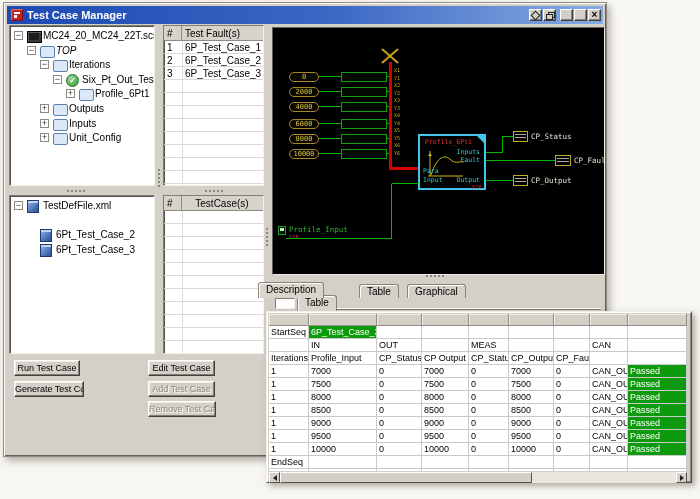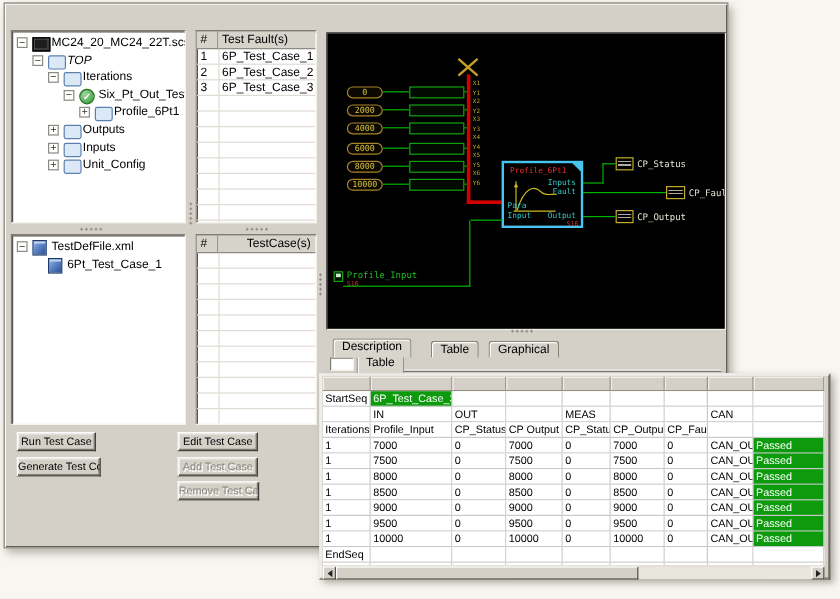--- a/index.html
+++ b/index.html
@@ -111,20 +111,41 @@
   .sb-btn{position:absolute;top:0;width:11px;height:11px;background:#d4d0c8;border:1px solid;
     border-color:#fff #55524a #55524a #fff;box-sizing:border-box;display:flex;align-items:center;justify-content:center;}
   .arrow-l{width:0;height:0;border-top:3px solid transparent;border-bottom:3px solid transparent;border-right:4px solid #222;}
   .arrow-r{width:0;height:0;border-top:3px solid transparent;border-bottom:3px solid transparent;border-left:4px solid #222;}
   .sb-thumb{position:absolute;top:0;height:11px;background:#d4d0c8;border:1px solid;border-color:#fff #55524a #55524a #fff;box-sizing:border-box;}
 </style>
 </head>
 <body>
 
 <div class="window">
+  <div class="titlebar">
+    <span class="appicon"></span>
+    <span class="title">Test Case Manager</span>
+    <span class="wbtns" id="wbtns">
+        <div class="wbtn">
+          <div class="g-fit"></div>
+        </div>
+        <div class="wbtn">
+          <div class="g-undock"></div>
+        </div>
+        <div class="wbtn gap">
+          <div class="g-minimize"></div>
+        </div>
+        <div class="wbtn">
+          <div class="g-maximize"></div>
+        </div>
+        <div class="wbtn">
+          <div class="g-close">×</div>
+        </div>
+      </span>
+  </div>
 
   <div class="panel" id="tree1" style="left:5px;top:22px;width:146px;height:161px;">
       <div class="tree-row" style="top: 3px; width: 100%;">
         <div class="expander" style="left: 4px;">−</div>
         <div class="ticon chip" style="left: 17px;"></div>
         <div class="tlabel" style="left: 33px;">MC24_20_MC24_22T.scs</div>
       </div>
       <div class="tree-row" style="top: 17.6px; width: 100%;">
         <div class="expander" style="left: 17px;">−</div>
         <div class="ticon box" style="left: 30px;"></div>
@@ -161,23 +182,27 @@
         <div class="tlabel" style="left: 59px;">Unit_Config</div>
       </div>
     </div>
   <div class="grip-h" style="left:62px;top:186px;"></div>
   <div class="panel" id="tree2" style="left:5px;top:192px;width:146px;height:159px;">
       <div class="tree-row" style="top: 3px; width: 100%;">
         <div class="expander" style="left: 4px;">−</div>
         <div class="ticon db" style="left: 17px;"></div>
         <div class="tlabel" style="left: 33px;">TestDefFile.xml</div>
       </div>
-      <div class="tree-row" style="top: 17.6px; width: 100%;">
+      <div class="tree-row" style="top: 32.2px; width: 100%;">
         <div class="ticon db" style="left: 30px;"></div>
-        <div class="tlabel" style="left: 46px;">6Pt_Test_Case_1</div>
+        <div class="tlabel" style="left: 46px;">6Pt_Test_Case_2</div>
+      </div>
+      <div class="tree-row" style="top: 46.8px; width: 100%;">
+        <div class="ticon db" style="left: 30px;"></div>
+        <div class="tlabel" style="left: 46px;">6Pt_Test_Case_3</div>
       </div>
     </div>
 
   <div class="grip-v" style="left:153px;top:165px;"></div>
 
   <div class="panel" id="list1" style="left:159px;top:22px;width:101px;height:161px;">
       <div class="lt-head lt-sep" style="left: 0px; width: 18px;">#</div>
       <div class="lt-head" style="left: 18px; width: 81px;">Test Fault(s)</div>
       <div class="lt-vline" style="left: 18px; top: 15px;"></div>
       <div class="lt-row" style="top: 15px; left: 0px; width: 18px;">1</div>
@@ -199,21 +224,21 @@
       <div class="lt-row" style="top: 119px; left: 0px; width: 18px;"></div>
       <div class="lt-row" style="top: 119px; left: 18px; width: 81px;"></div>
       <div class="lt-row" style="top: 132px; left: 0px; width: 18px;"></div>
       <div class="lt-row" style="top: 132px; left: 18px; width: 81px;"></div>
       <div class="lt-row" style="top: 145px; left: 0px; width: 18px;"></div>
       <div class="lt-row" style="top: 145px; left: 18px; width: 81px;"></div>
     </div>
   <div class="grip-h" style="left:200px;top:186px;"></div>
   <div class="panel" id="list2" style="left:159px;top:192px;width:101px;height:159px;">
       <div class="lt-head lt-sep" style="left: 0px; width: 18px;">#</div>
-      <div class="lt-head" style="left: 18px; width: 81px; text-align: right; padding-right: 4px;">TestCase(s)</div>
+      <div class="lt-head" style="left: 18px; width: 81px; text-align: center; padding-right: 4px;">TestCase(s)</div>
       <div class="lt-vline" style="left: 18px; top: 15px;"></div>
       <div class="lt-row" style="top: 15px; left: 0px; width: 18px;"></div>
       <div class="lt-row" style="top: 15px; left: 18px; width: 81px;"></div>
       <div class="lt-row" style="top: 28px; left: 0px; width: 18px;"></div>
       <div class="lt-row" style="top: 28px; left: 18px; width: 81px;"></div>
       <div class="lt-row" style="top: 41px; left: 0px; width: 18px;"></div>
       <div class="lt-row" style="top: 41px; left: 18px; width: 81px;"></div>
       <div class="lt-row" style="top: 54px; left: 0px; width: 18px;"></div>
       <div class="lt-row" style="top: 54px; left: 18px; width: 81px;"></div>
       <div class="lt-row" style="top: 67px; left: 0px; width: 18px;"></div>
@@ -321,21 +346,21 @@
       <div class="dwire" style="left: 13px; top: 210px; width: 106px; height: 1px;"></div>
       <div class="dwire" style="left: 118px; top: 156px; width: 1px; height: 55px;"></div>
       <div class="dwire" style="left: 119px; top: 155px; width: 27px; height: 1px;"></div>
     </div>
   <div class="grip-h" style="left:421px;top:271px;"></div>
 
   <div id="tabbar"></div>
   <div class="subtab-box" style="left:271px;top:295px;"></div>
   <div class="tab active" style="left:293px;top:292px;">Table</div>
   <div class="tabline" style="left:321px;top:305px;width:276px;"></div>
-<div class="tab active" style="left: 273px; top: 279px;">Description</div>
+<div class="tab active" style="left: 254px; top: 279px;">Description</div>
     <div class="tab" style="left: 355px; top: 281px;">Table</div>
     <div class="tab" style="left: 403px; top: 281px;">Graphical</div>
   </div>
 
 <div class="overlay">
   <div class="rt" id="rt">
       <div class="rt-grid" style="grid-template-columns: 40px 68px 45px 47px 40px 45px 36px 38px 59px;">
         <div class="rt-cell hdr"></div>
         <div class="rt-cell hdr"></div>
         <div class="rt-cell hdr"></div>

